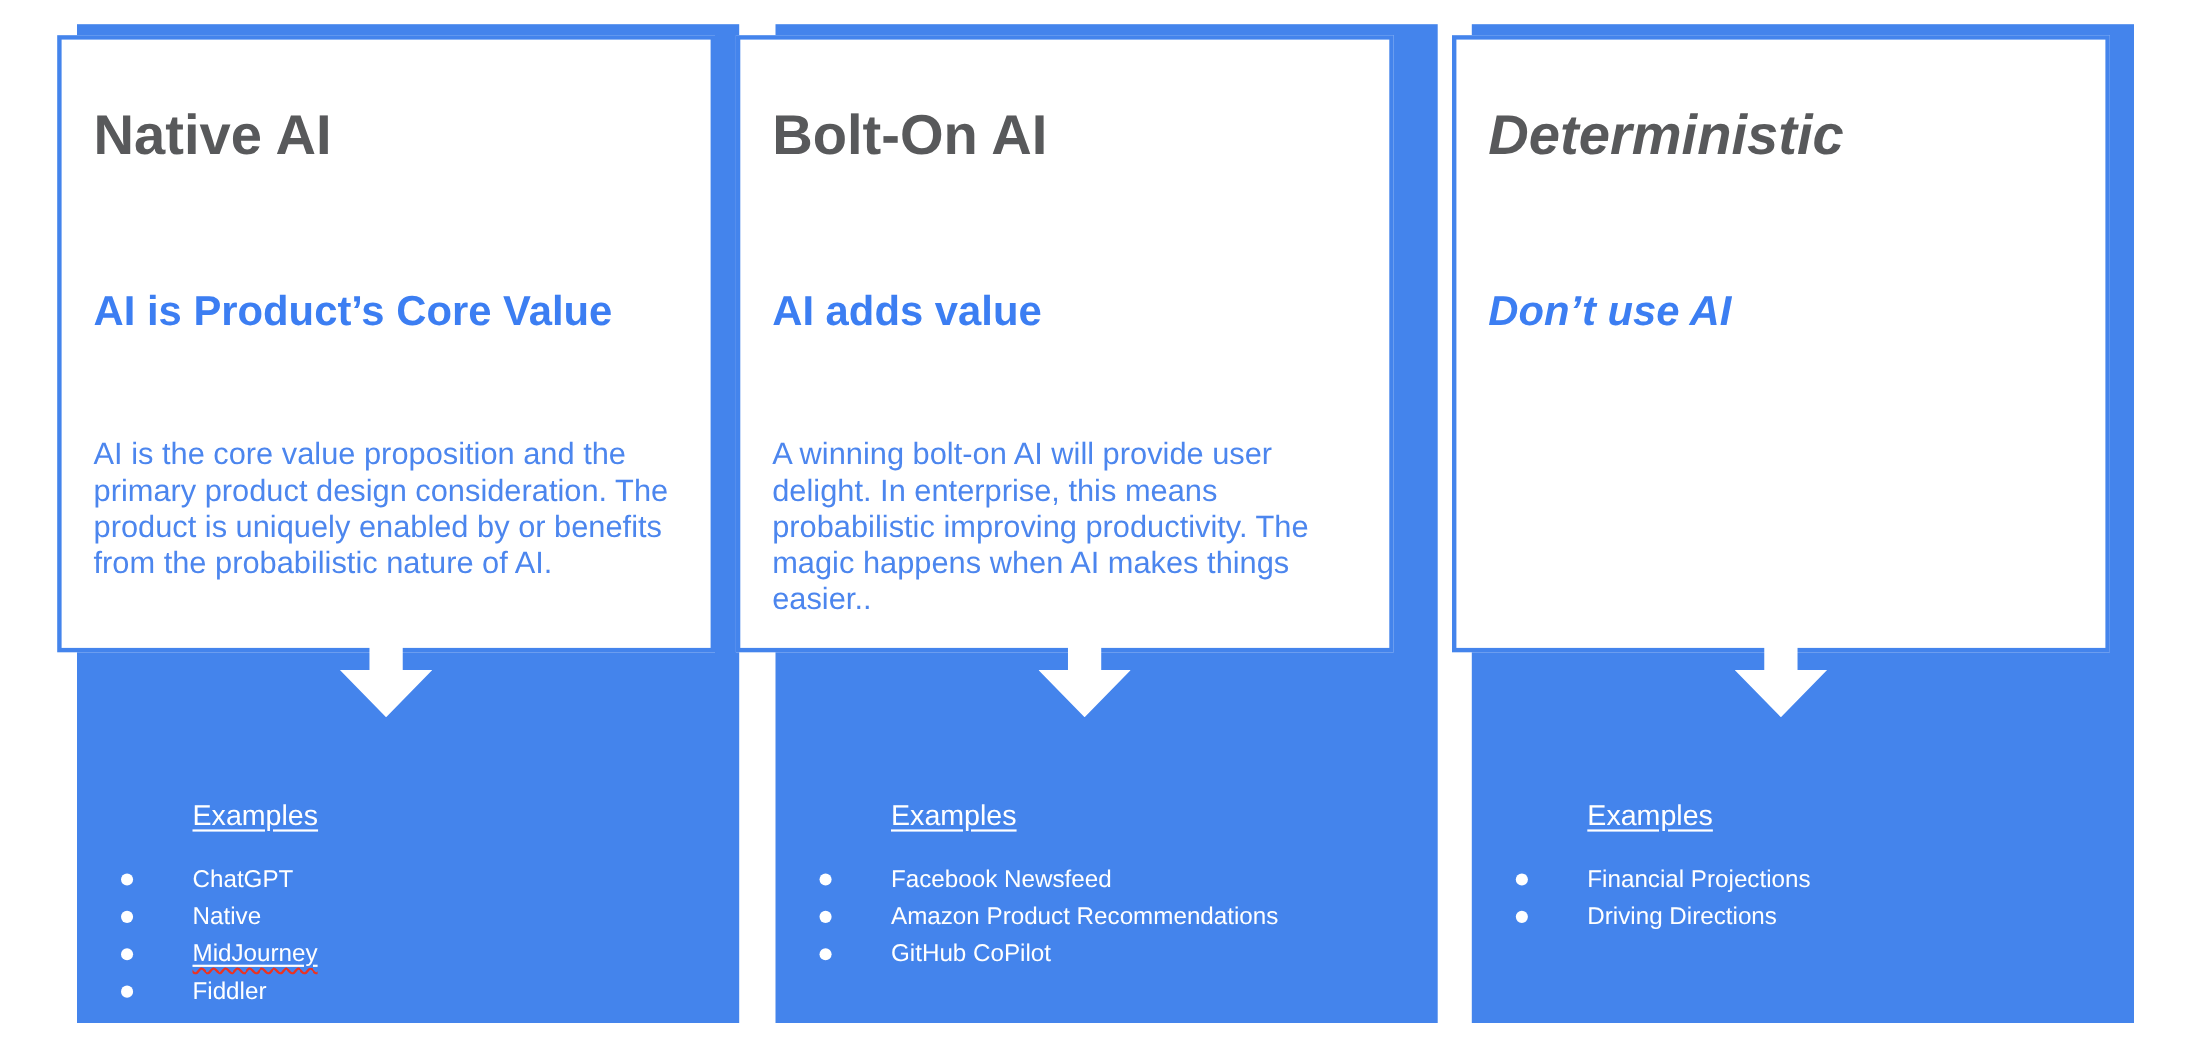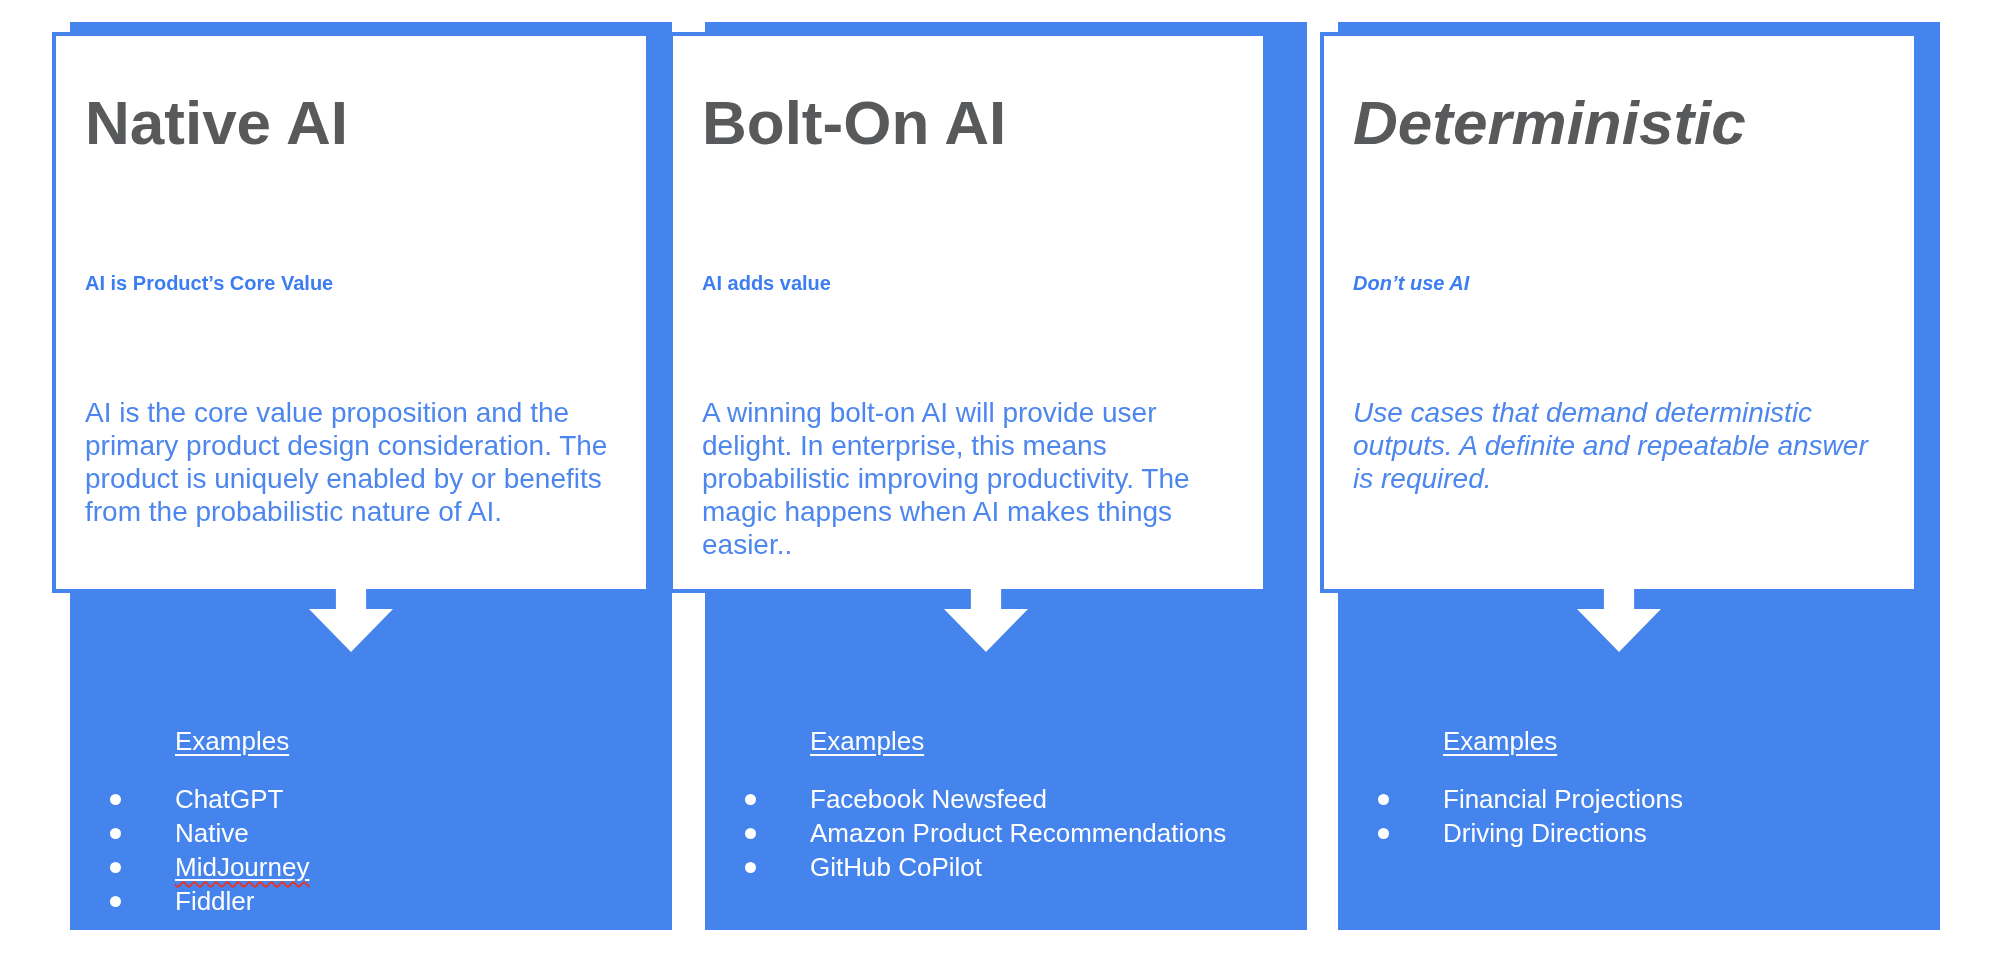--- a/index.html
+++ b/index.html
@@ -22,42 +22,42 @@
   .col-bg.c1{left:705px;}
   .col-bg.c2{left:1338px;}
 
   
   .card{position:absolute;top:32px;width:598px;height:561px;background:#fff;
         border:4px solid var(--blue-border);padding:58px 28px 0 29px;}
   .card.c0{left:52px;}
   .card.c1{left:669px;}
   .card.c2{left:1320px;font-style:italic;}
 
-  .card h2{font-size:62px;line-height:57px;font-weight:bold;color:var(--title-gray);}
-  .card h3{font-size:20px;line-height:34px;font-weight:bold;color:var(--subtitle-blue);margin-top:115px;}
+  .card h2{font-size:51px;line-height:57px;font-weight:bold;color:var(--title-gray);}
+  .card h3{font-size:38px;line-height:34px;font-weight:bold;color:var(--subtitle-blue);margin-top:115px;}
   .card .body{margin-top:96px;font-size:28px;line-height:33px;color:var(--body-blue);}
 
   
   .arrow{position:absolute;top:587px;width:84px;height:65px;background:#fff;z-index:3;
          clip-path:polygon(32% 0%,68% 0%,68% 34%,100% 34%,50% 100%,0% 34%,32% 34%);}
   .arrow.c0{left:309px;}
   .arrow.c1{left:944px;}
   .arrow.c2{left:1577px;}
 
   
   .examples{position:absolute;top:726px;width:602px;color:var(--white);}
   .examples.c0{left:70px;}
   .examples.c1{left:705px;}
   .examples.c2{left:1338px;}
   .ex-label{display:inline-block;margin-left:105px;font-size:26px;line-height:30px;
             text-decoration:underline;text-underline-offset:4px;}
   .ex-list{margin-top:26px;}
   .ex-row{display:flex;align-items:center;height:34px;}
   .dot{flex:0 0 auto;width:11px;height:11px;border-radius:50%;background:var(--white);margin-left:40px;}
-  .ex-text{margin-left:54px;font-size:26px;line-height:34px;}
+  .ex-text{margin-left:54px;font-size:22px;line-height:34px;}
   .u-solid{text-decoration:underline;text-decoration-color:var(--white);text-underline-offset:3px;}
   .u-squiggle{text-decoration:underline wavy var(--squiggle-red);text-decoration-thickness:2px;text-underline-offset:5px;}
 </style>
 </head>
 <body>
 
 <div class="stage">
 
   <div class="col-bg c0"></div>
   <div class="card c0">
@@ -121,25 +121,20 @@
           <span class="dot"></span>
           <span class="ex-text">GitHub CoPilot</span>
         </div>
       </div>
   </div>
 
   <div class="col-bg c2"></div>
   <div class="card c2">
     <h2>Deterministic</h2>
     <h3>Don’t use AI</h3>
-    <div class="body">
-        <div>Use cases that demand deterministic</div>
-        <div>outputs. A definite and repeatable answer</div>
-        <div>is required.</div>
-      </div>
   </div>
   <div class="arrow c2"></div>
   <div class="examples c2">
     <span class="ex-label">Examples</span>
     <div class="ex-list">
         <div class="ex-row">
           <span class="dot"></span>
           <span class="ex-text">Financial Projections</span>
         </div>
         <div class="ex-row">

